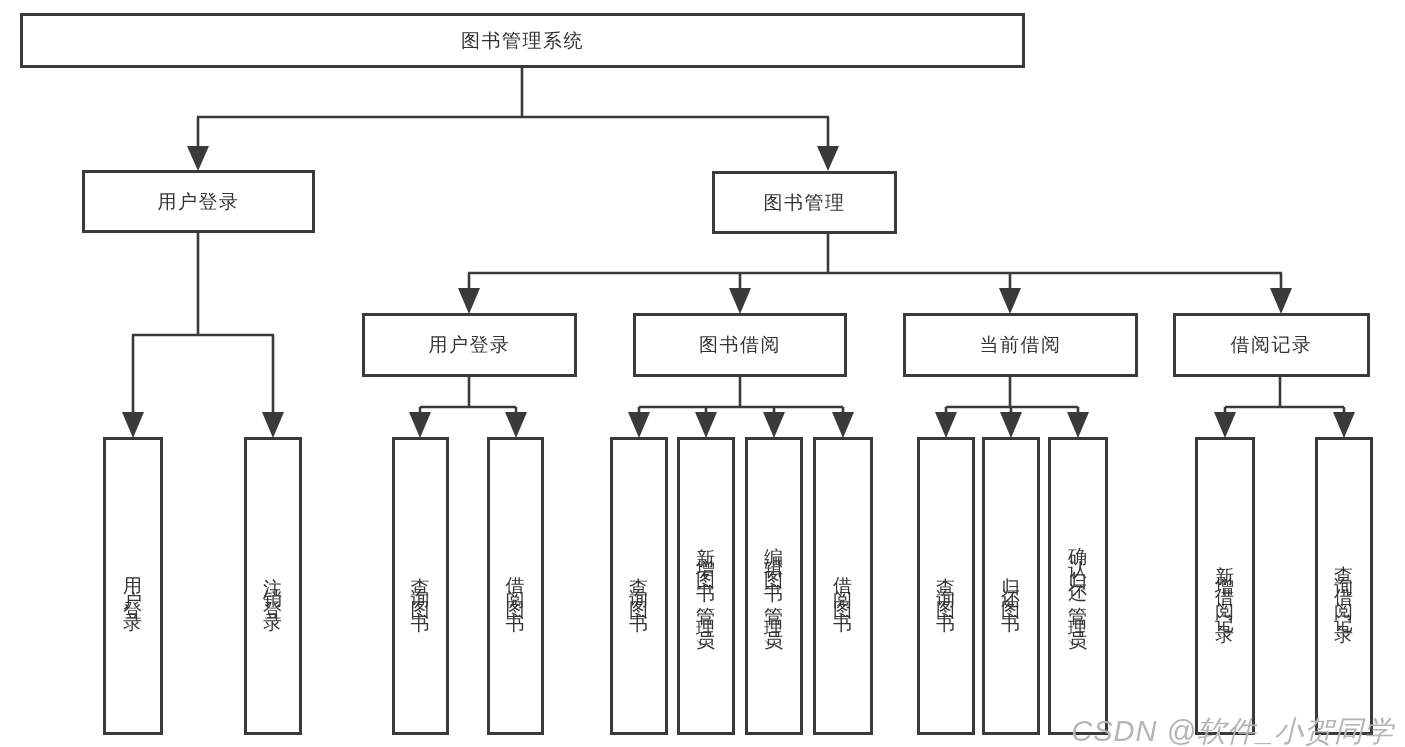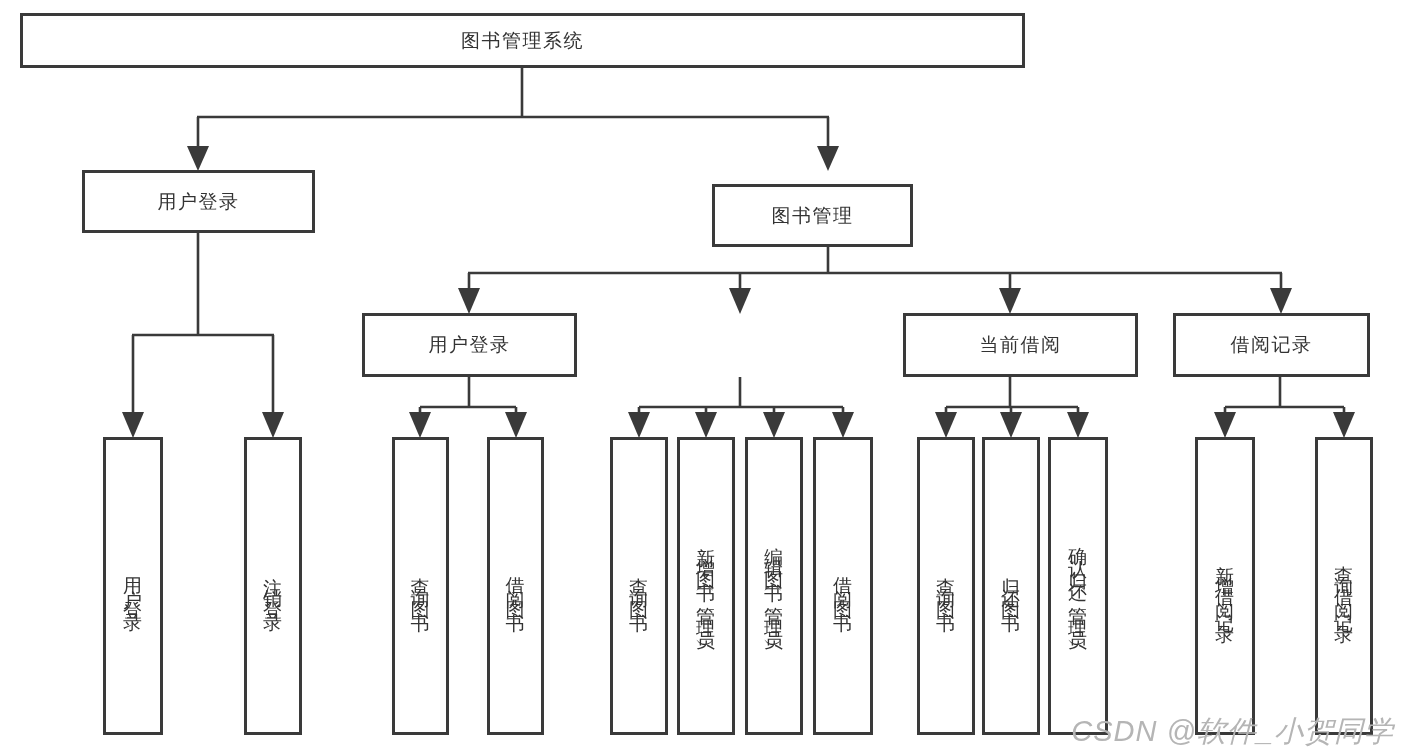--- a/index.html
+++ b/index.html
@@ -92,26 +92,29 @@
     <path class="arrow" d="M1333,412 L1355,412 L1344,438 Z"></path>
   </svg>
 
   <div class="box" style="left:20px;top:13px;width:1005px;height:55px">
     <span>图书管理系统</span>
   </div>
 
   <div class="box" style="left:82px;top:170px;width:233px;height:63px">
     <span>用户登录</span>
   </div>
-  <div class="box" style="left:712px;top:184px;width:201px;height:63px">
+  <div class="box" style="left:712px;top:171px;width:185px;height:63px">
     <span>图书管理</span>
   </div>
 
   <div class="box" style="left:362px;top:313px;width:215px;height:64px">
     <span>用户登录</span>
+  </div>
+  <div class="box" style="left:633px;top:313px;width:214px;height:64px">
+    <span>图书借阅</span>
   </div>
   <div class="box" style="left:903px;top:313px;width:235px;height:64px">
     <span>当前借阅</span>
   </div>
   <div class="box" style="left:1173px;top:313px;width:197px;height:64px">
     <span>借阅记录</span>
   </div>
 
   <div class="box leaf" style="left:103px;top:437px;width:60px;height:298px">
     <span class="vtext">用户登录</span>

